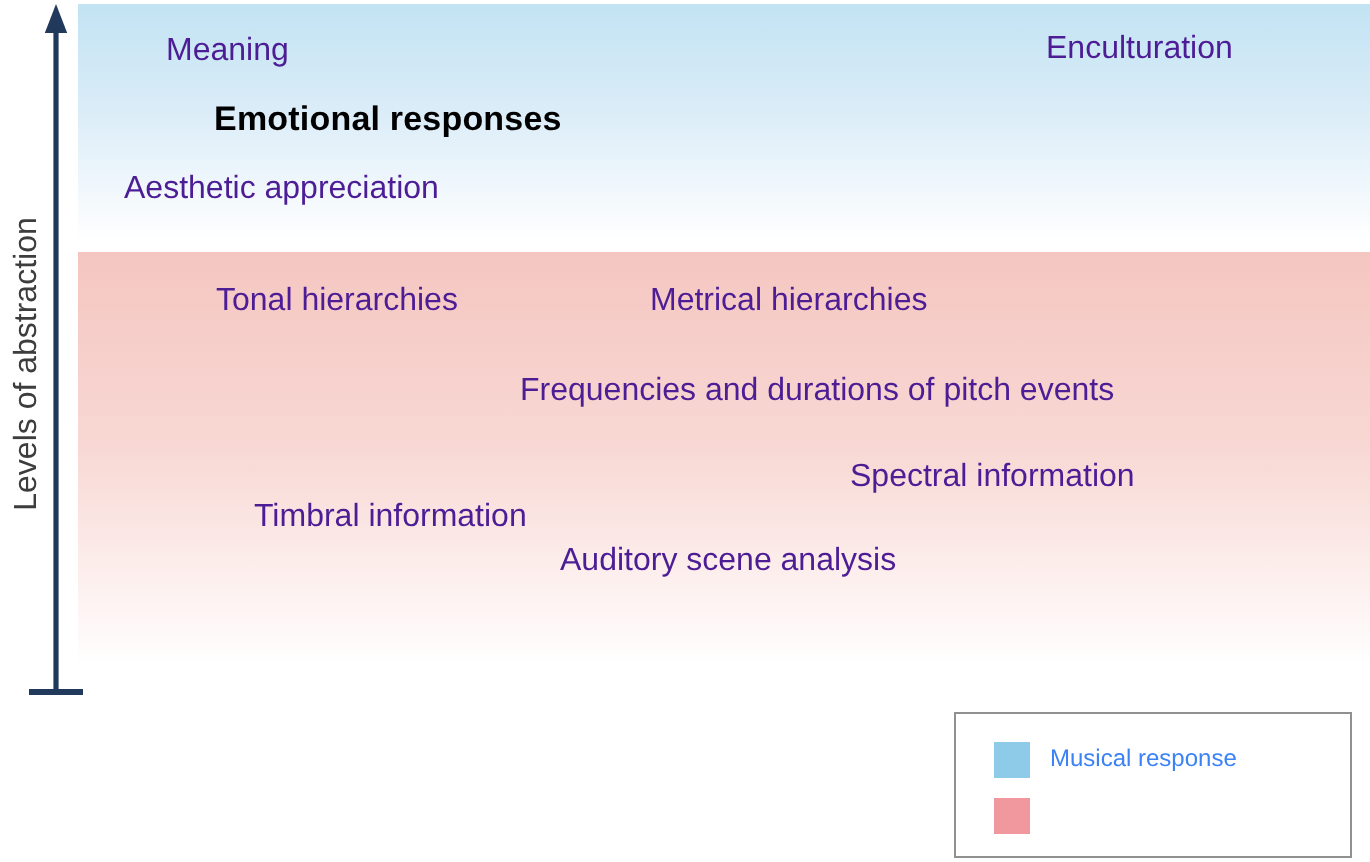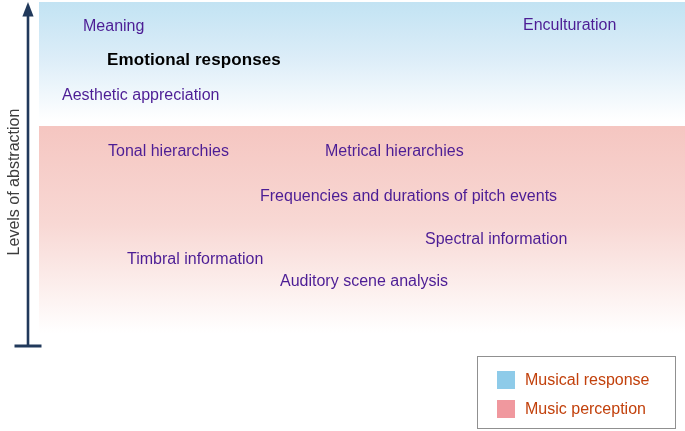--- a/index.html
+++ b/index.html
@@ -78,23 +78,23 @@
     display: flex;
     align-items: center;
   }
   .legend-swatch {
     width: 18px;
     height: 18px;
     margin-right: 10px;
     flex: 0 0 auto;
   }
   .legend-text {
-    font-size: 16px;
+    font-size: 12px;
     line-height: 19px;
-    color: #c2410c;
+    color: #3b82f6;
     white-space: nowrap;
   }
 </style>
 </head>
 <body>
 
 <div class="canvas">
 
   <div class="region region-blue"></div>
   <div class="region region-pink"></div>
@@ -119,17 +119,16 @@
   <span class="item-label" style="left:425px; top:229px;">Spectral information</span>
   <span class="item-label" style="left:280px; top:271px;">Auditory scene analysis</span>
 
   <div class="legend">
     <div class="legend-row">
       <span class="legend-swatch" style="background: rgb(142, 203, 233);"></span>
       <span class="legend-text">Musical response</span>
     </div>
     <div class="legend-row">
       <span class="legend-swatch" style="background: rgb(240, 152, 158);"></span>
-      <span class="legend-text">Music perception</span>
     </div>
   </div>
 
 </div>
 
 </body></html>

